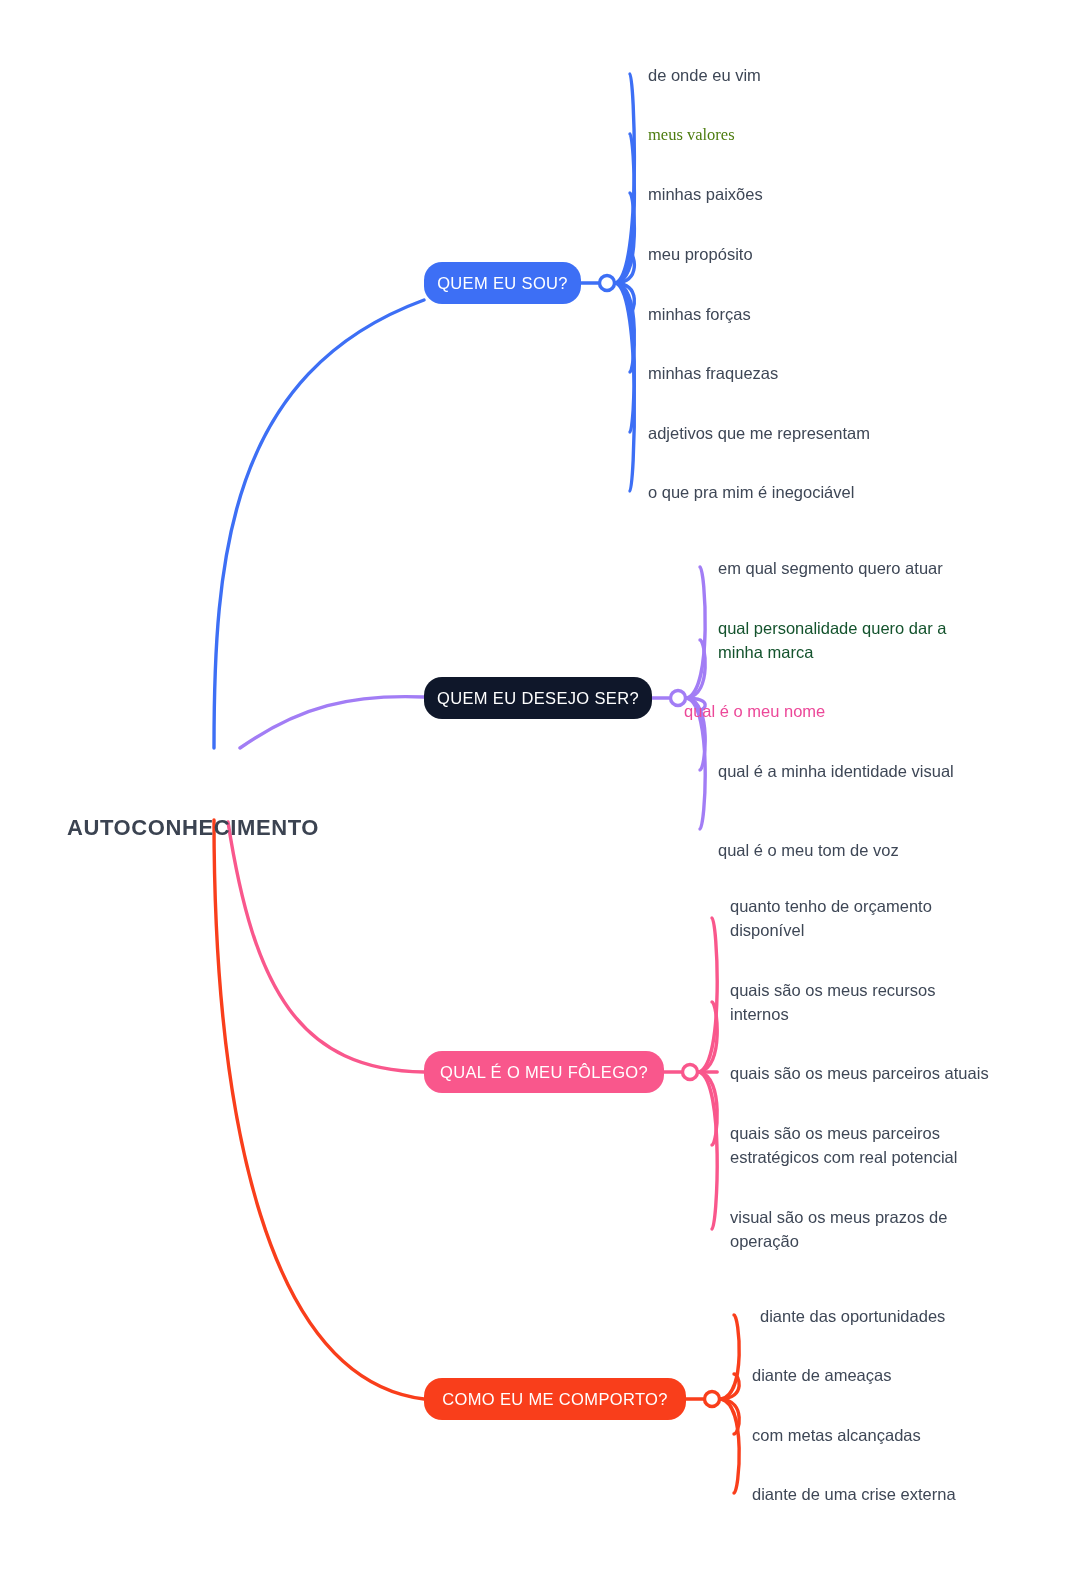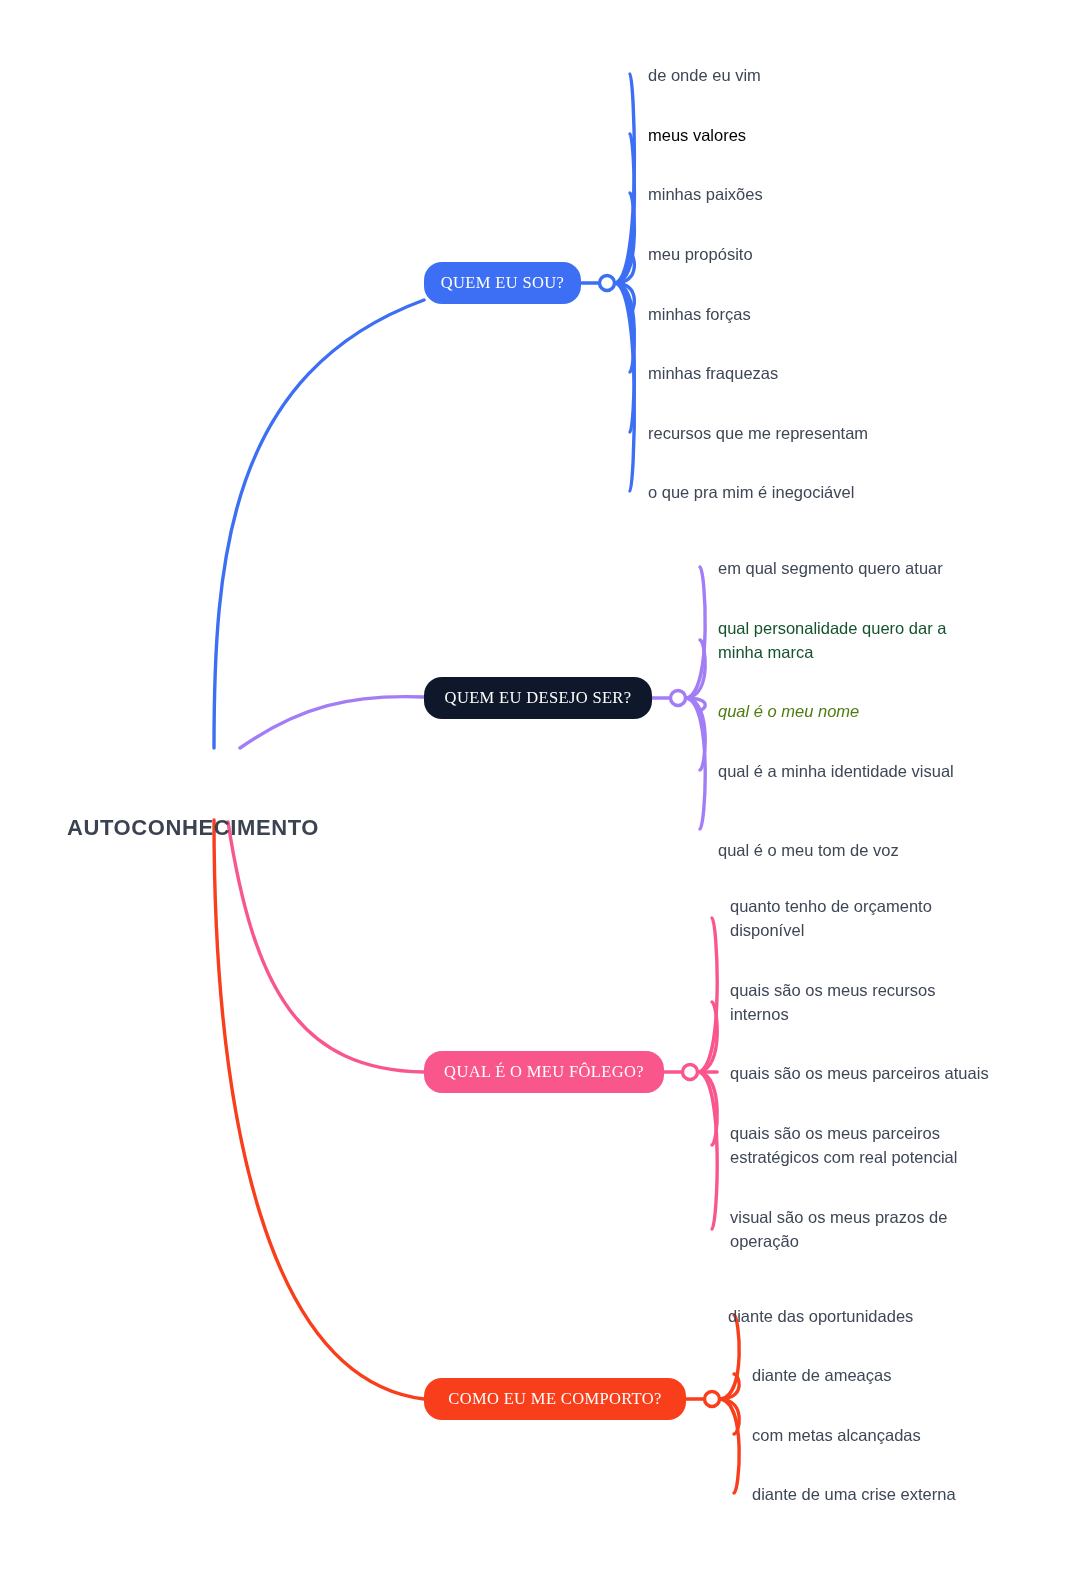--- a/index.html
+++ b/index.html
@@ -40,21 +40,20 @@
     align-items: center;
     justify-content: center;
     height: 42px;
     border-radius: 18px;
     color: #ffffff;
     font-size: 16.5px;
     letter-spacing: 0.35px;
     white-space: nowrap;
     padding: 0 18px;
     box-sizing: border-box;
-    font-family: Liberation Serif, serif;
   }
   .leaf-label {
     position: absolute;
     font-size: 16.5px;
     line-height: 1.47;
     color: #3e4756;
     white-space: pre-line;
   }
 </style>
 </head>
@@ -116,41 +115,41 @@
       </div>
       <div class="branch-node" style="left: 424px; top: 1051px; width: 240px; background: rgb(249, 87, 140);">
         <span>QUAL É O MEU FÔLEGO?</span>
       </div>
       <div class="branch-node" style="left: 424px; top: 1378px; width: 262px; background: rgb(249, 62, 27);">
         <span>COMO EU ME COMPORTO?</span>
       </div>
     </div>
   <div id="leaves">
       <div class="leaf-label" style="left: 648px; top: 63px; color: rgb(62, 71, 86);">de onde eu vim</div>
-      <div class="leaf-label" style="left: 648px; top: 123px; color: #000000;">meus valores</div>
+      <div class="leaf-label" style="left: 648px; top: 123px; color: #4d7c0f; font-family: Liberation Serif, serif;">meus valores</div>
       <div class="leaf-label" style="left: 648px; top: 182px; color: rgb(62, 71, 86);">minhas paixões</div>
       <div class="leaf-label" style="left: 648px; top: 242px; color: rgb(62, 71, 86);">meu propósito</div>
       <div class="leaf-label" style="left: 648px; top: 302px; color: rgb(62, 71, 86);">minhas forças</div>
       <div class="leaf-label" style="left: 648px; top: 361px; color: rgb(62, 71, 86);">minhas fraquezas</div>
-      <div class="leaf-label" style="left: 648px; top: 421px; color: rgb(62, 71, 86);">recursos que me representam</div>
+      <div class="leaf-label" style="left: 648px; top: 421px; color: rgb(62, 71, 86);">adjetivos que me representam</div>
       <div class="leaf-label" style="left: 648px; top: 480px; color: rgb(62, 71, 86);">o que pra mim é inegociável</div>
       <div class="leaf-label" style="left: 718px; top: 556px; color: rgb(62, 71, 86);">em qual segmento quero atuar</div>
       <div class="leaf-label" style="left: 718px; top: 616px; color: #14532d;">qual personalidade quero dar a
 minha marca</div>
-      <div class="leaf-label" style="left: 718px; top: 699px; color: #4d7c0f; font-style: italic;">qual é o meu nome</div>
+      <div class="leaf-label" style="left: 684px; top: 699px; color: #ec4899;">qual é o meu nome</div>
       <div class="leaf-label" style="left: 718px; top: 759px; color: rgb(62, 71, 86);">qual é a minha identidade visual</div>
       <div class="leaf-label" style="left: 718px; top: 818px; color: rgb(62, 71, 86); margin-top: 20px;">qual é o meu tom de voz</div>
       <div class="leaf-label" style="left: 730px; top: 894px; color: rgb(62, 71, 86);">quanto tenho de orçamento
 disponível</div>
       <div class="leaf-label" style="left: 730px; top: 978px; color: rgb(62, 71, 86);">quais são os meus recursos
 internos</div>
       <div class="leaf-label" style="left: 730px; top: 1061px; color: rgb(62, 71, 86);">quais são os meus parceiros atuais</div>
       <div class="leaf-label" style="left: 730px; top: 1121px; color: rgb(62, 71, 86);">quais são os meus parceiros
 estratégicos com real potencial</div>
       <div class="leaf-label" style="left: 730px; top: 1205px; color: rgb(62, 71, 86);">visual são os meus prazos de
 operação</div>
-      <div class="leaf-label" style="left: 728px; top: 1304px; color: rgb(62, 71, 86);">diante das oportunidades</div>
+      <div class="leaf-label" style="left: 760px; top: 1304px; color: rgb(62, 71, 86);">diante das oportunidades</div>
       <div class="leaf-label" style="left: 752px; top: 1363px; color: rgb(62, 71, 86);">diante de ameaças</div>
       <div class="leaf-label" style="left: 752px; top: 1423px; color: rgb(62, 71, 86);">com metas alcançadas</div>
       <div class="leaf-label" style="left: 752px; top: 1482px; color: rgb(62, 71, 86);">diante de uma crise externa</div>
     </div>
 
 </div>
 
 </body></html>

